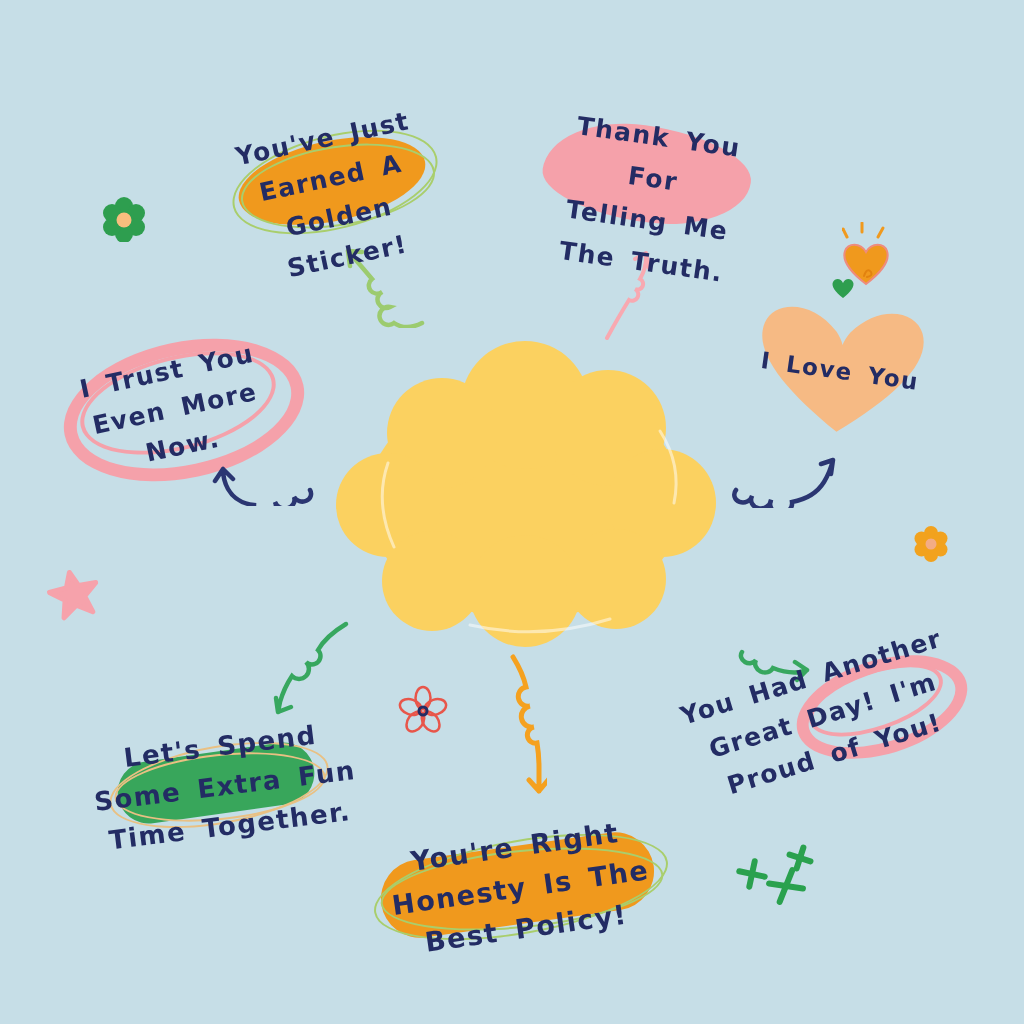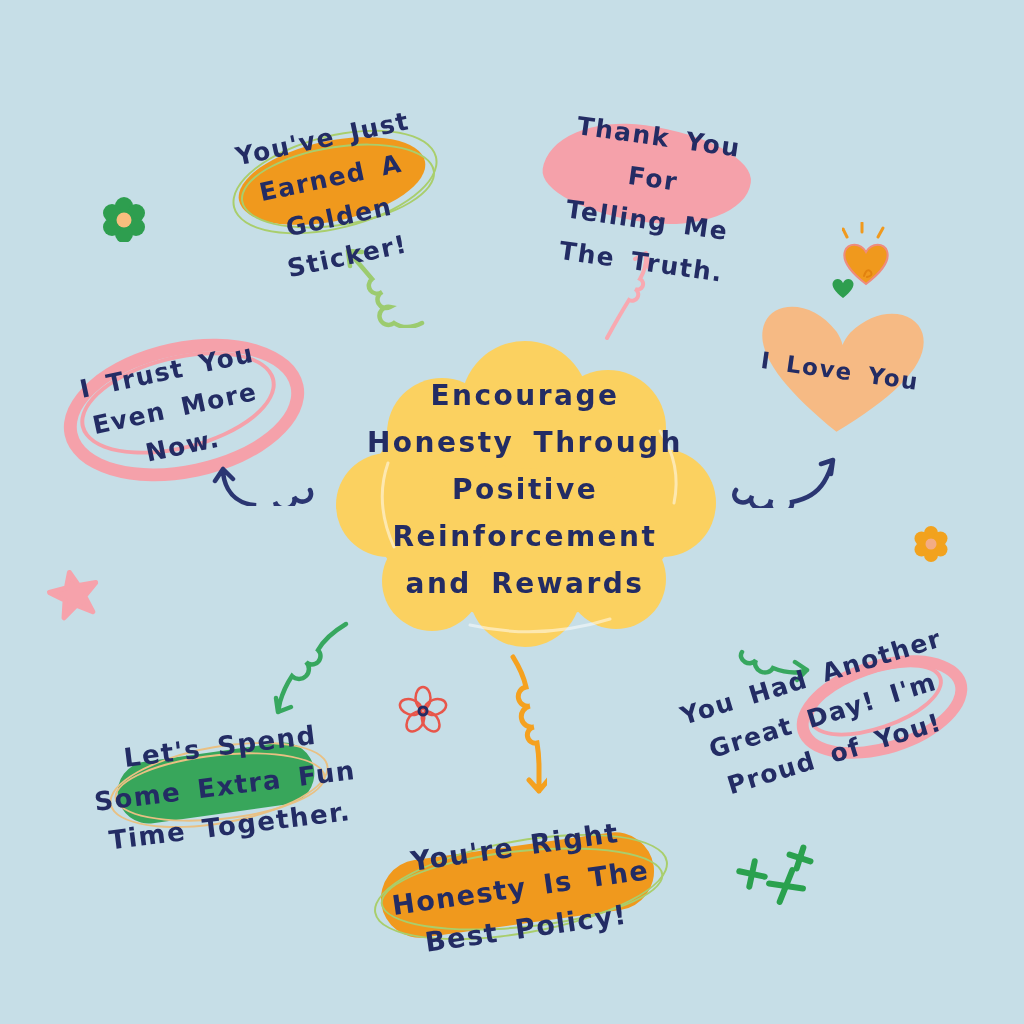--- a/index.html
+++ b/index.html
@@ -41,27 +41,20 @@
       <circle cx="195" cy="258" r="56"></circle>
       <circle cx="286" cy="246" r="50"></circle>
     </g>
     <g fill="none" stroke="#FFFFFF" stroke-opacity="0.5" stroke-width="3" stroke-linecap="round">
       <path d="M 58 130 q -14 40 6 84"></path>
       <path d="M 140 292 q 70 16 140 -6"></path>
       <path d="M 330 98 q 22 34 14 72"></path>
     </g>
   </svg>
 
-  <div class="center-title" style="left:360px;top:372px;width:330px;">
-    <span>Encourage</span>
-    <span>Honesty Through</span>
-    <span>Positive</span>
-    <span>Reinforcement</span>
-    <span>and Rewards</span>
-  </div>
 
   <div class="hl" style="left:237px;top:141px;width:190px;height:80px;background:#F0991D;border-radius:50%;transform:rotate(-12deg);"></div>
   <div class="scribble" style="left:230px;top:135px;width:206px;height:90px;border:2px solid #A9CE6C;transform:rotate(-14deg);"></div>
   <div class="scribble" style="left:240px;top:146px;width:192px;height:76px;border:2px solid #A9CE6C;transform:rotate(-9deg);"></div>
   <div class="phrase" style="left:215px;top:118px;width:240px;font-size:25px;line-height:40px;transform:rotate(-12deg);">
     <span>You've Just</span>
     <span>Earned A</span>
     <span>Golden Sticker!</span>
   </div>
 

